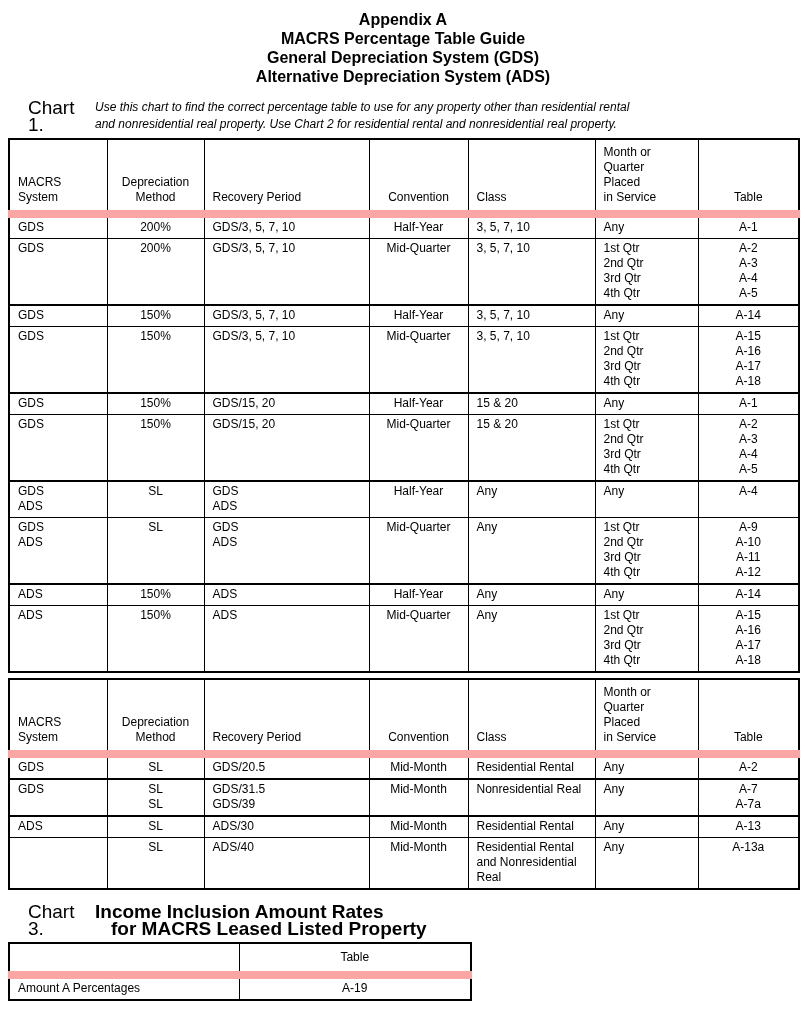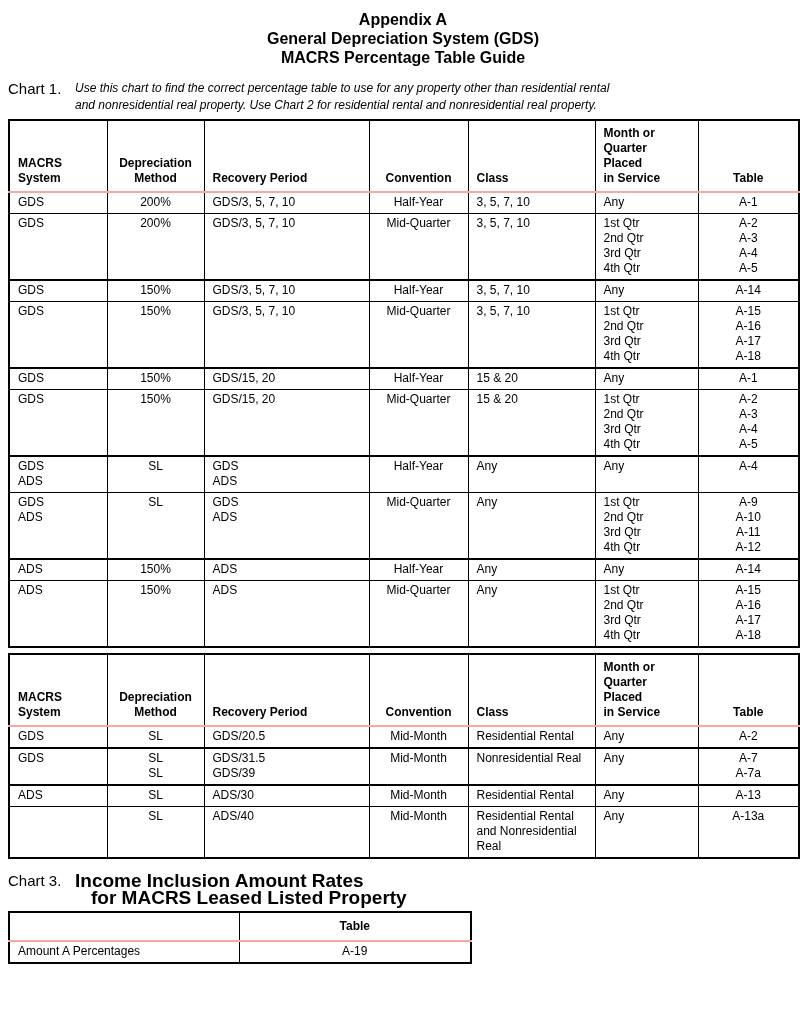--- a/index.html
+++ b/index.html
@@ -10,36 +10,36 @@
     color: #000;
     -webkit-font-smoothing: antialiased;
   }
   .page { width: 805px; height: 1024px; padding: 10px 7px 0 8px; overflow: hidden; }
 
   
   .title-block { text-align: center; font-weight: bold; font-size: 16px; line-height: 19px; }
 
   
   .chart-caption { display: flex; align-items: flex-start; margin-top: 13px; }
-  .chart-label { width: 67px; flex-shrink: 0; font-size: 15px; line-height: 17px; }
+  .chart-label { width: 67px; flex-shrink: 0; font-size: 19px; line-height: 17px; margin-left: 20px; }
   .caption-text { font-style: italic; font-size: 12px; line-height: 17px; white-space: pre-line; }
   .caption-bold { font-weight: bold; font-style: normal; font-size: 19px; line-height: 17px; }
   .caption-bold .line2 { padding-left: 16px; }
 
   
   table { border-collapse: collapse; border: 2px solid #000; table-layout: fixed; margin-top: 5px; }
   .guide-table { width: 790px; }
   th, td {
     border-left: 1px solid #000;
     font-size: 12px; line-height: 15px;
     padding: 2px 8px 3px 8px;
     white-space: pre-line;
     vertical-align: top;
   }
-  th { vertical-align: bottom; font-weight: bold; padding-top: 5px; padding-bottom: 5px; border-bottom: 2px solid #fca5a5; }
+  th { vertical-align: bottom; font-weight: normal; padding-top: 5px; padding-bottom: 5px; border-bottom: 8px solid #fca5a5; }
   tr.thin > td { border-bottom: 1px solid #000; }
   tr.thick > td { border-bottom: 2px solid #000; }
   .c-left { text-align: left; }
   .c-center { text-align: center; }
 
   .col-system { width: 98px; }
   .col-method { width: 97px; }
   .col-recovery { width: 165px; }
   .col-convention { width: 99px; }
   .col-class { width: 127px; }
@@ -51,22 +51,23 @@
   .col-c3-label { width: 230px; }
   .col-c3-table { width: 232px; }
 </style>
 </head>
 <body>
 
 <div class="page">
 
   <div class="title-block">
     <div>Appendix A</div>
+    <div>MACRS Percentage Table Guide</div>
     <div>General Depreciation System (GDS)</div>
-    <div>MACRS Percentage Table Guide</div>
+    <div>Alternative Depreciation System (ADS)</div>
   </div>
 
   <div class="chart-caption">
     <div class="chart-label">Chart 1.</div>
     <div class="caption-text">Use this chart to find the correct percentage table to use for any property other than residential rental
 and nonresidential real property. Use Chart 2 for residential rental and nonresidential real property.</div>
   </div>
 
   <table class="guide-table">
     <colgroup>

